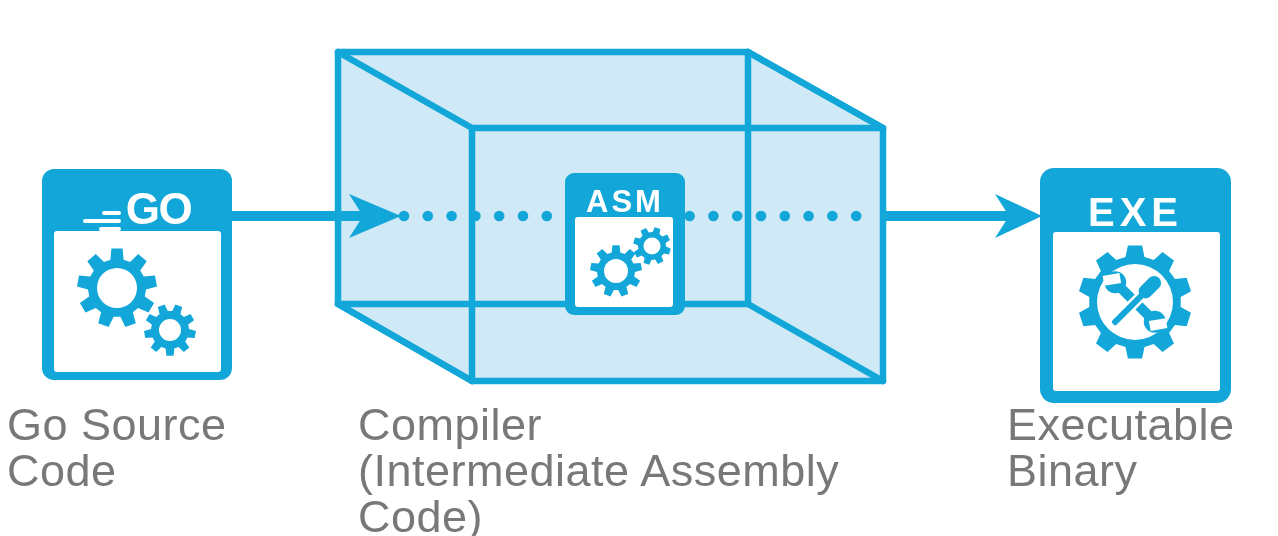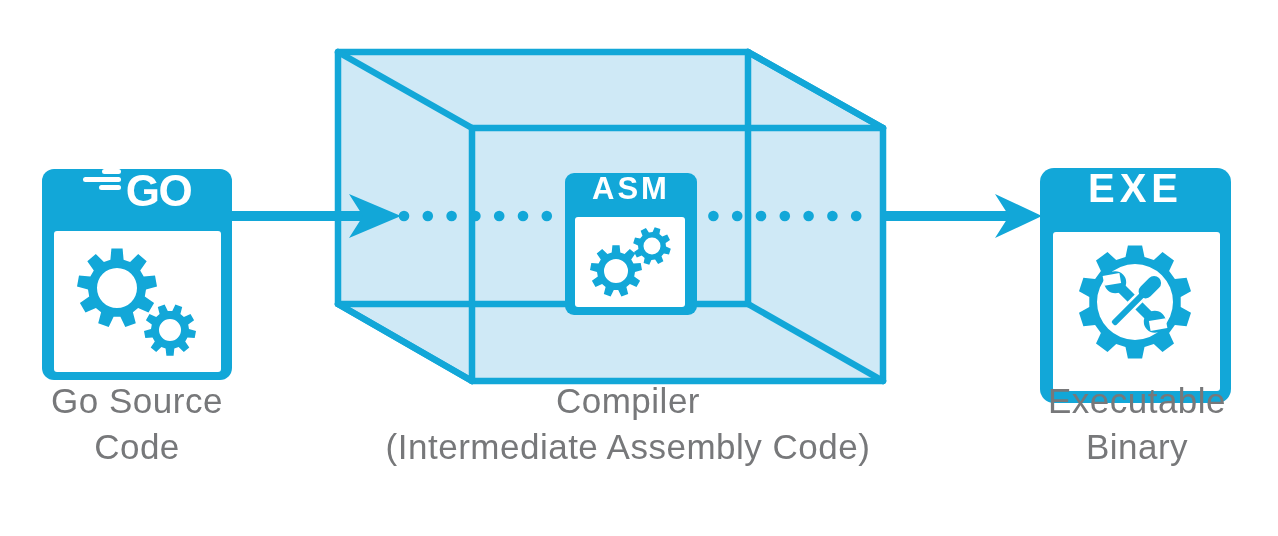--- a/index.html
+++ b/index.html
@@ -23,24 +23,24 @@
   .cube-edge path{fill:none;stroke:var(--primary);stroke-width:6.5;stroke-linejoin:round;stroke-linecap:round}
 
   
   .flow-line{stroke:var(--primary);stroke-width:10}
   .flow-head{fill:var(--primary)}
   [data-name="dotted-flow-line"] circle{fill:var(--primary)}
 
   
   .node{position:absolute;background:var(--primary);z-index:2}
   .node-go{left:42px;top:169px;width:190px;height:211px;border-radius:12px}
-  .node-asm{left:565px;top:173px;width:132px;height:142px;border-radius:9px}
+  .node-asm{left:565px;top:173px;width:120px;height:142px;border-radius:9px}
   .node-exe{left:1040px;top:168px;width:191px;height:235px;border-radius:14px}
 
-  .badge-header{display:flex;align-items:flex-start;justify-content:center;color:var(--badge-text)}
+  .badge-header{display:flex;align-items:flex-end;justify-content:center;color:var(--badge-text)}
   .node-go .badge-header{height:62px}
   .node-asm .badge-header{height:44px}
   .node-exe .badge-header{height:64px}
 
   .badge-text{font-weight:bold;color:var(--badge-text);line-height:1}
   .go-text{font-size:44px;letter-spacing:-1.5px}
   .asm-text{font-size:31px;letter-spacing:3px}
   .exe-text{font-size:40px;letter-spacing:5px}
 
   .speedlines{display:flex;flex-direction:column;align-items:flex-end;gap:3.5px;margin-right:5px}
@@ -53,23 +53,23 @@
   .node-go  .panel{left:12px;right:11px;top:62px;bottom:8px}
   .node-asm .panel{left:10px;right:12px;top:44px;bottom:8px}
   .node-exe .panel{left:13px;right:11px;top:64px;bottom:12px}
   .panel path{fill:var(--primary);fill-rule:evenodd}
   .tools{fill:var(--primary)}
   .tool-outline{fill:none;stroke:#fff;stroke-width:5}
   .jaw-notch{fill:#fff}
 
   
   .label{
-    position:absolute;top:378px;z-index:3;
-    text-align:center;white-space:pre-line;
-    color:var(--label);font-size:35px;line-height:46px;
+    position:absolute;top:402px;z-index:3;
+    text-align:left;white-space:pre-line;
+    color:var(--label);font-size:45px;line-height:46px;
     font-weight:300;letter-spacing:.5px;
   }
 </style>
 </head>
 <body>
 
 <svg id="diagram-layer" data-name="flow-diagram-layer" width="1278" height="536" viewBox="0 0 1278 536">
   <g data-name="compiler-cube">
     <path class="cube-silhouette" data-name="cube-silhouette" d="M338,52 L748,52 L883,128 L883,381 L472,381 L338,304 Z"></path>
     <g class="cube-edge" data-name="cube-edges">

